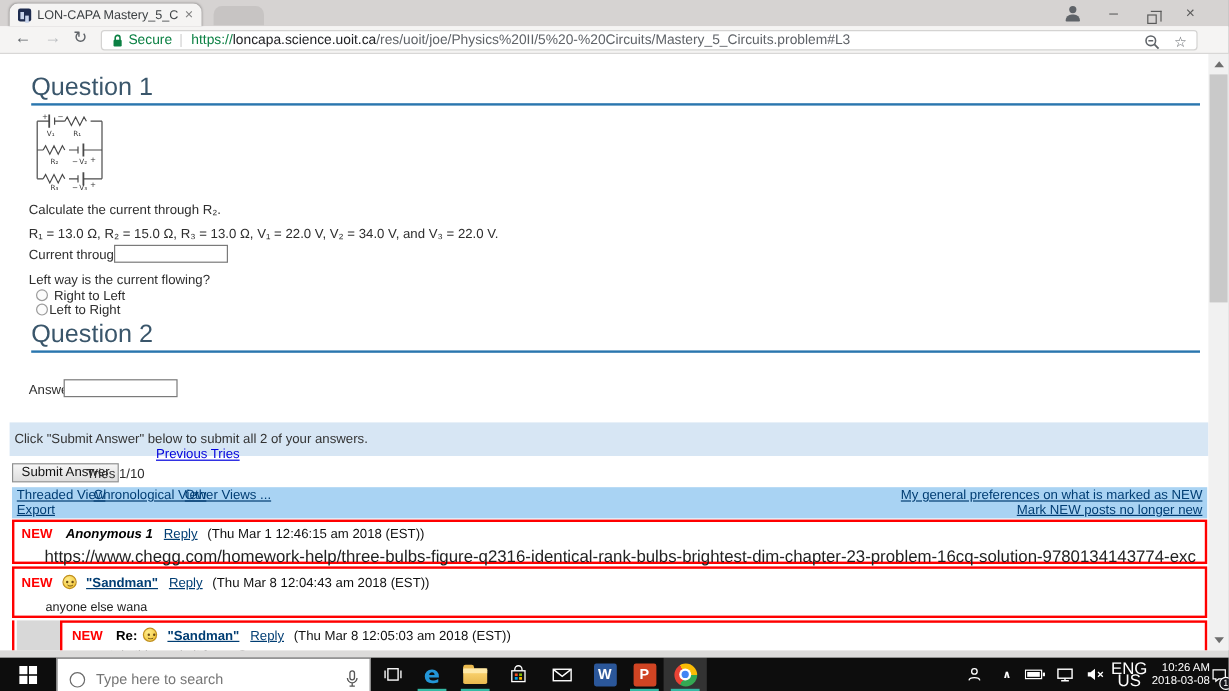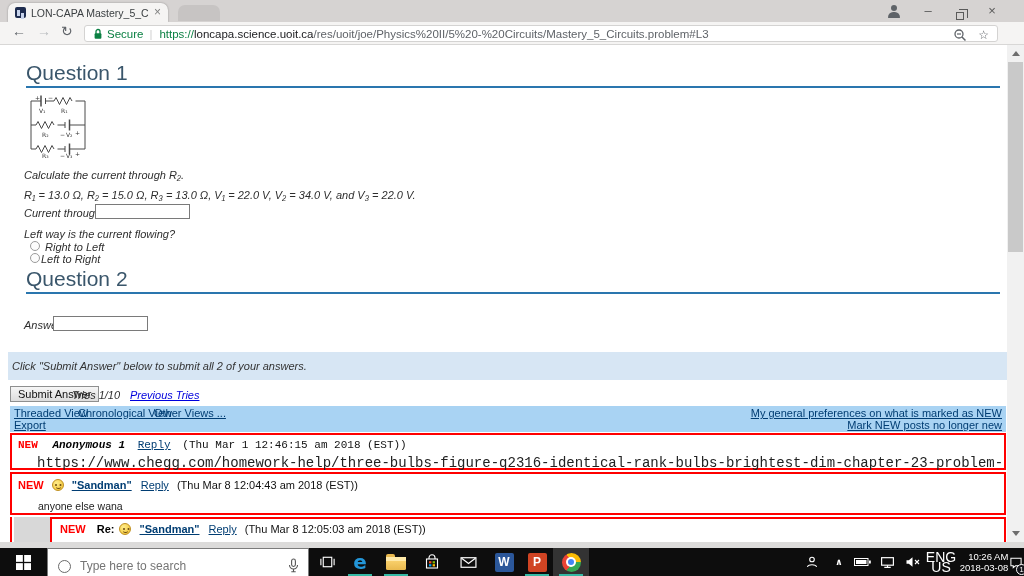--- a/index.html
+++ b/index.html
@@ -37,21 +37,21 @@
   .path { color:#5f6368; }
   .ob-right { position:absolute; top:1.5px; cursor:pointer; }
   .star { font-size:12px; color:#5f6368; }
   .ext { position:absolute; left:1003px; top:25px; width:17px; height:17px; border-radius:50%; background:#e8432d; cursor:pointer; }
   .ext::after { content:""; position:absolute; left:4.5px; top:5px; border-left:4px solid transparent; border-right:4px solid transparent; border-bottom:7px solid #fff; }
 
   
   .viewport { position:absolute; left:0; top:45px; width:1024px; height:497px; background:#fff; overflow:hidden; }
   .qh { font-size:21px; color:#3a566b; font-weight:400; }
   .qhr { height:2px; background:#2a76ae; }
-  .t11 { font-size:11px; color:#2e2e2e;font-style:italic; }
+  .t11 { font-size:11px; color:#2e2e2e; }
   .ans-input { border:1px solid #7a7a7a; background:#fff; height:15px; width:95px; font-size:11px; }
   .radio { width:10px; height:10px; border:1px solid #9b9b9b; border-radius:50%; background:#fcfcfc; }
   .band { background:#d7e6f4; }
   .sbtn { border:1px solid #8e8f8f; background:linear-gradient(#f6f6f6,#dddddd); font-size:11px; color:#111; height:16px; padding:0 7px; cursor:pointer; font-family:inherit; }
   .blink { color:#0000dd; text-decoration:underline; cursor:pointer; }
   .dhead { background:#a9d3f3; }
   .nlink { color:#003d73; text-decoration:underline; cursor:pointer; font-size:11px; }
   .post { position:absolute; left:10px; width:996px; background:#fff; border:2px solid #ff0000; font-size:11px; }
   .new { color:#f00; font-weight:bold; margin-right:8px; }
   .auth-anon { font-weight:bold; font-style:italic; margin-right:6px; }
@@ -200,32 +200,32 @@
     <div class="p qh" style="left:26px; top:222px;">Question 2</div>
     <div class="p qhr" style="left:26px; top:247px; width:974px;"></div>
     <div class="p t11" style="left:24px; top:274px;">Answer:</div>
     <input class="p ans-input" style="left: 53px; top: 271px;">
 
     <div class="p band" style="left:8px; top:307px; width:999px; height:28px;">
       <div class="t11" style="padding:8px 0 0 4px; color:#333;">Click "Submit Answer" below to submit all 2 of your answers.</div>
     </div>
     <button class="p sbtn" style="left:10px; top:341px;">Submit Answer</button>
     <span class="p t11" style="left:72px; top:344px;">Tries 1/10</span>
-    <span class="p t11 blink" style="left:130px; top:344px;">Previous Tries</span>
+    <span class="p t11 blink" style="left:130px; top:328px;">Previous Tries</span>
 
     <div class="p dhead" style="left:10px; top:361px; width:996px; height:26px;">
       <span class="nlink" style="position:absolute; left:4px; top:1px;">Threaded View</span>
       <span class="nlink" style="position:absolute; left:68px; top:1px;">Chronological View</span>
       <span class="nlink" style="position:absolute; left:144px; top:1px;">Other Views ...</span>
       <span class="nlink" style="position:absolute; left:4px; top:13px;">Export</span>
       <span class="nlink" style="position:absolute; right:4px; top:1px;">My general preferences on what is marked as NEW</span>
       <span class="nlink" style="position:absolute; right:4px; top:13px;">Mark NEW posts no longer new</span>
     </div>
 
-    <div class="post" style="top:388px; height:37px;font-family:Liberation Mono, monospace;">
+    <div class="post" style="top:388px; height:37px;">
       <div style="position:absolute; left:6px; top:4px;">
         <span class="new">NEW</span>
         <span class="auth-anon">Anonymous 1</span>
         <span class="reply">Reply</span>
         <span class="pdate">(Thu Mar 1 12:46:15 am 2018 (EST))</span>
       </div>
       <div style="position:absolute; left:25px; top:20px; font-size:14px; color:#222;">https://www.chegg.com/homework-help/three-bulbs-figure-q2316-identical-rank-bulbs-brightest-dim-chapter-23-problem-16cq-solution-9780134143774-exc</div>
     </div>
 
     <div class="post" style="top:427px; height:43px;">

